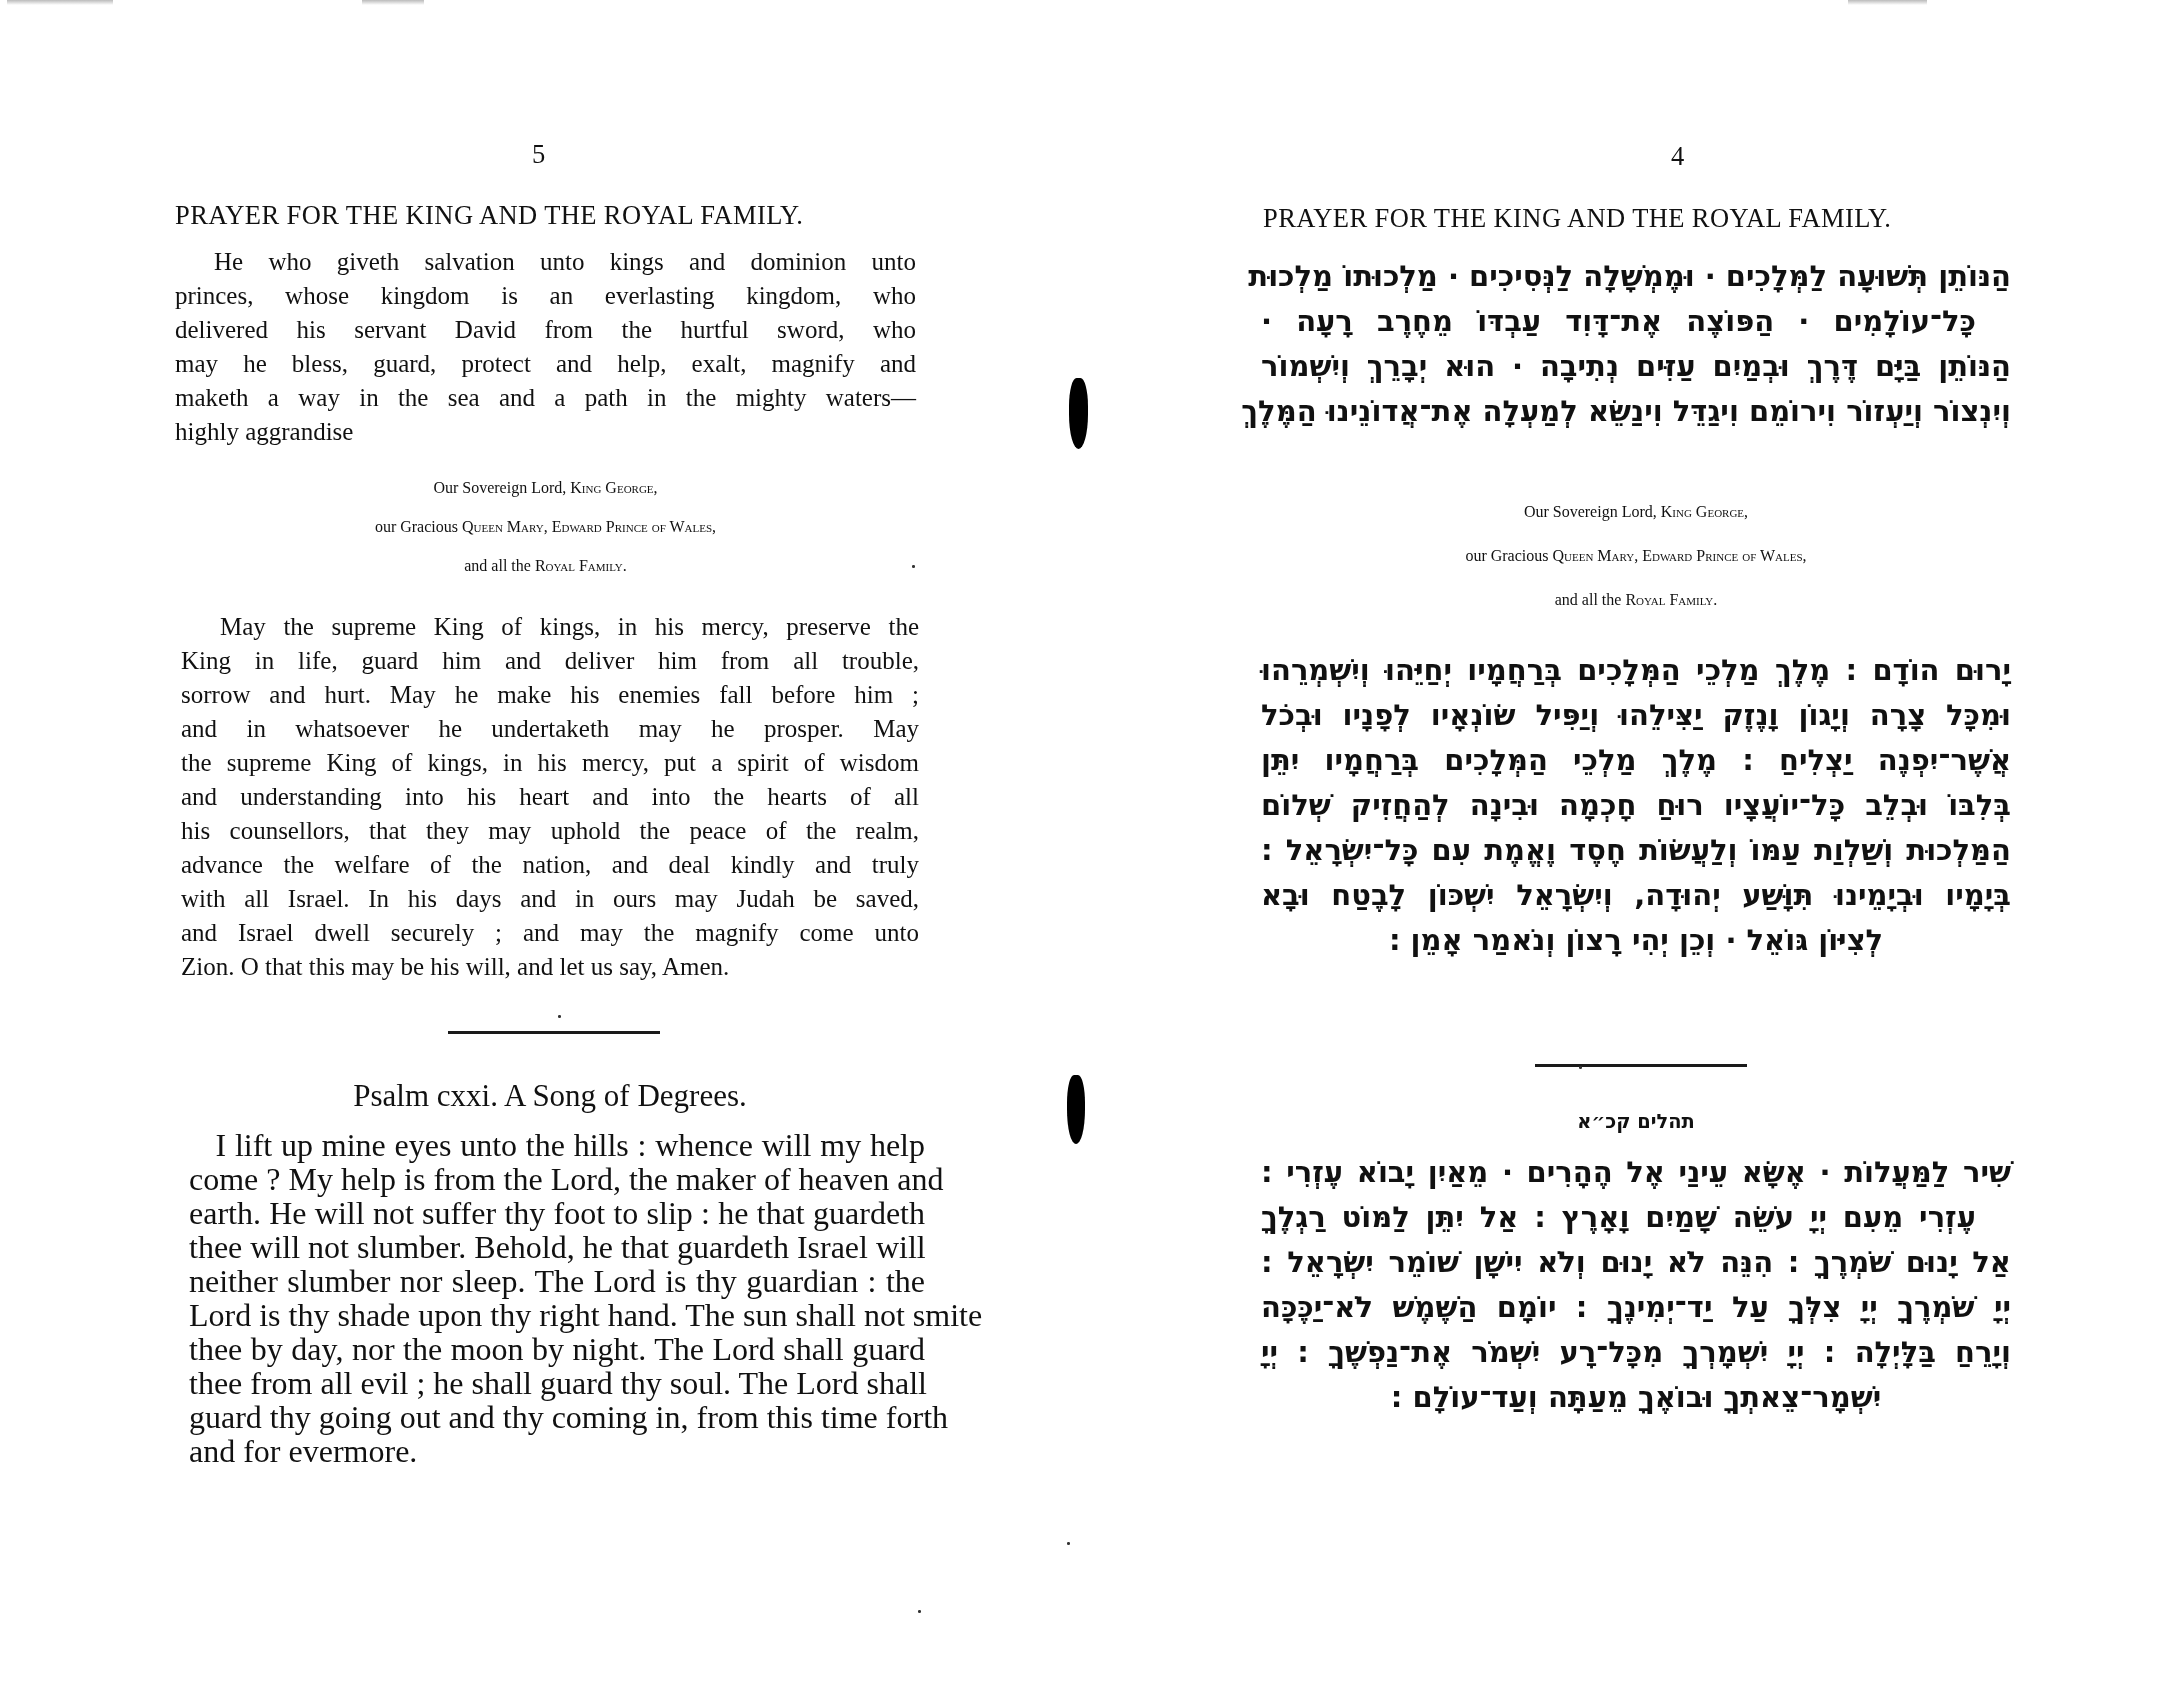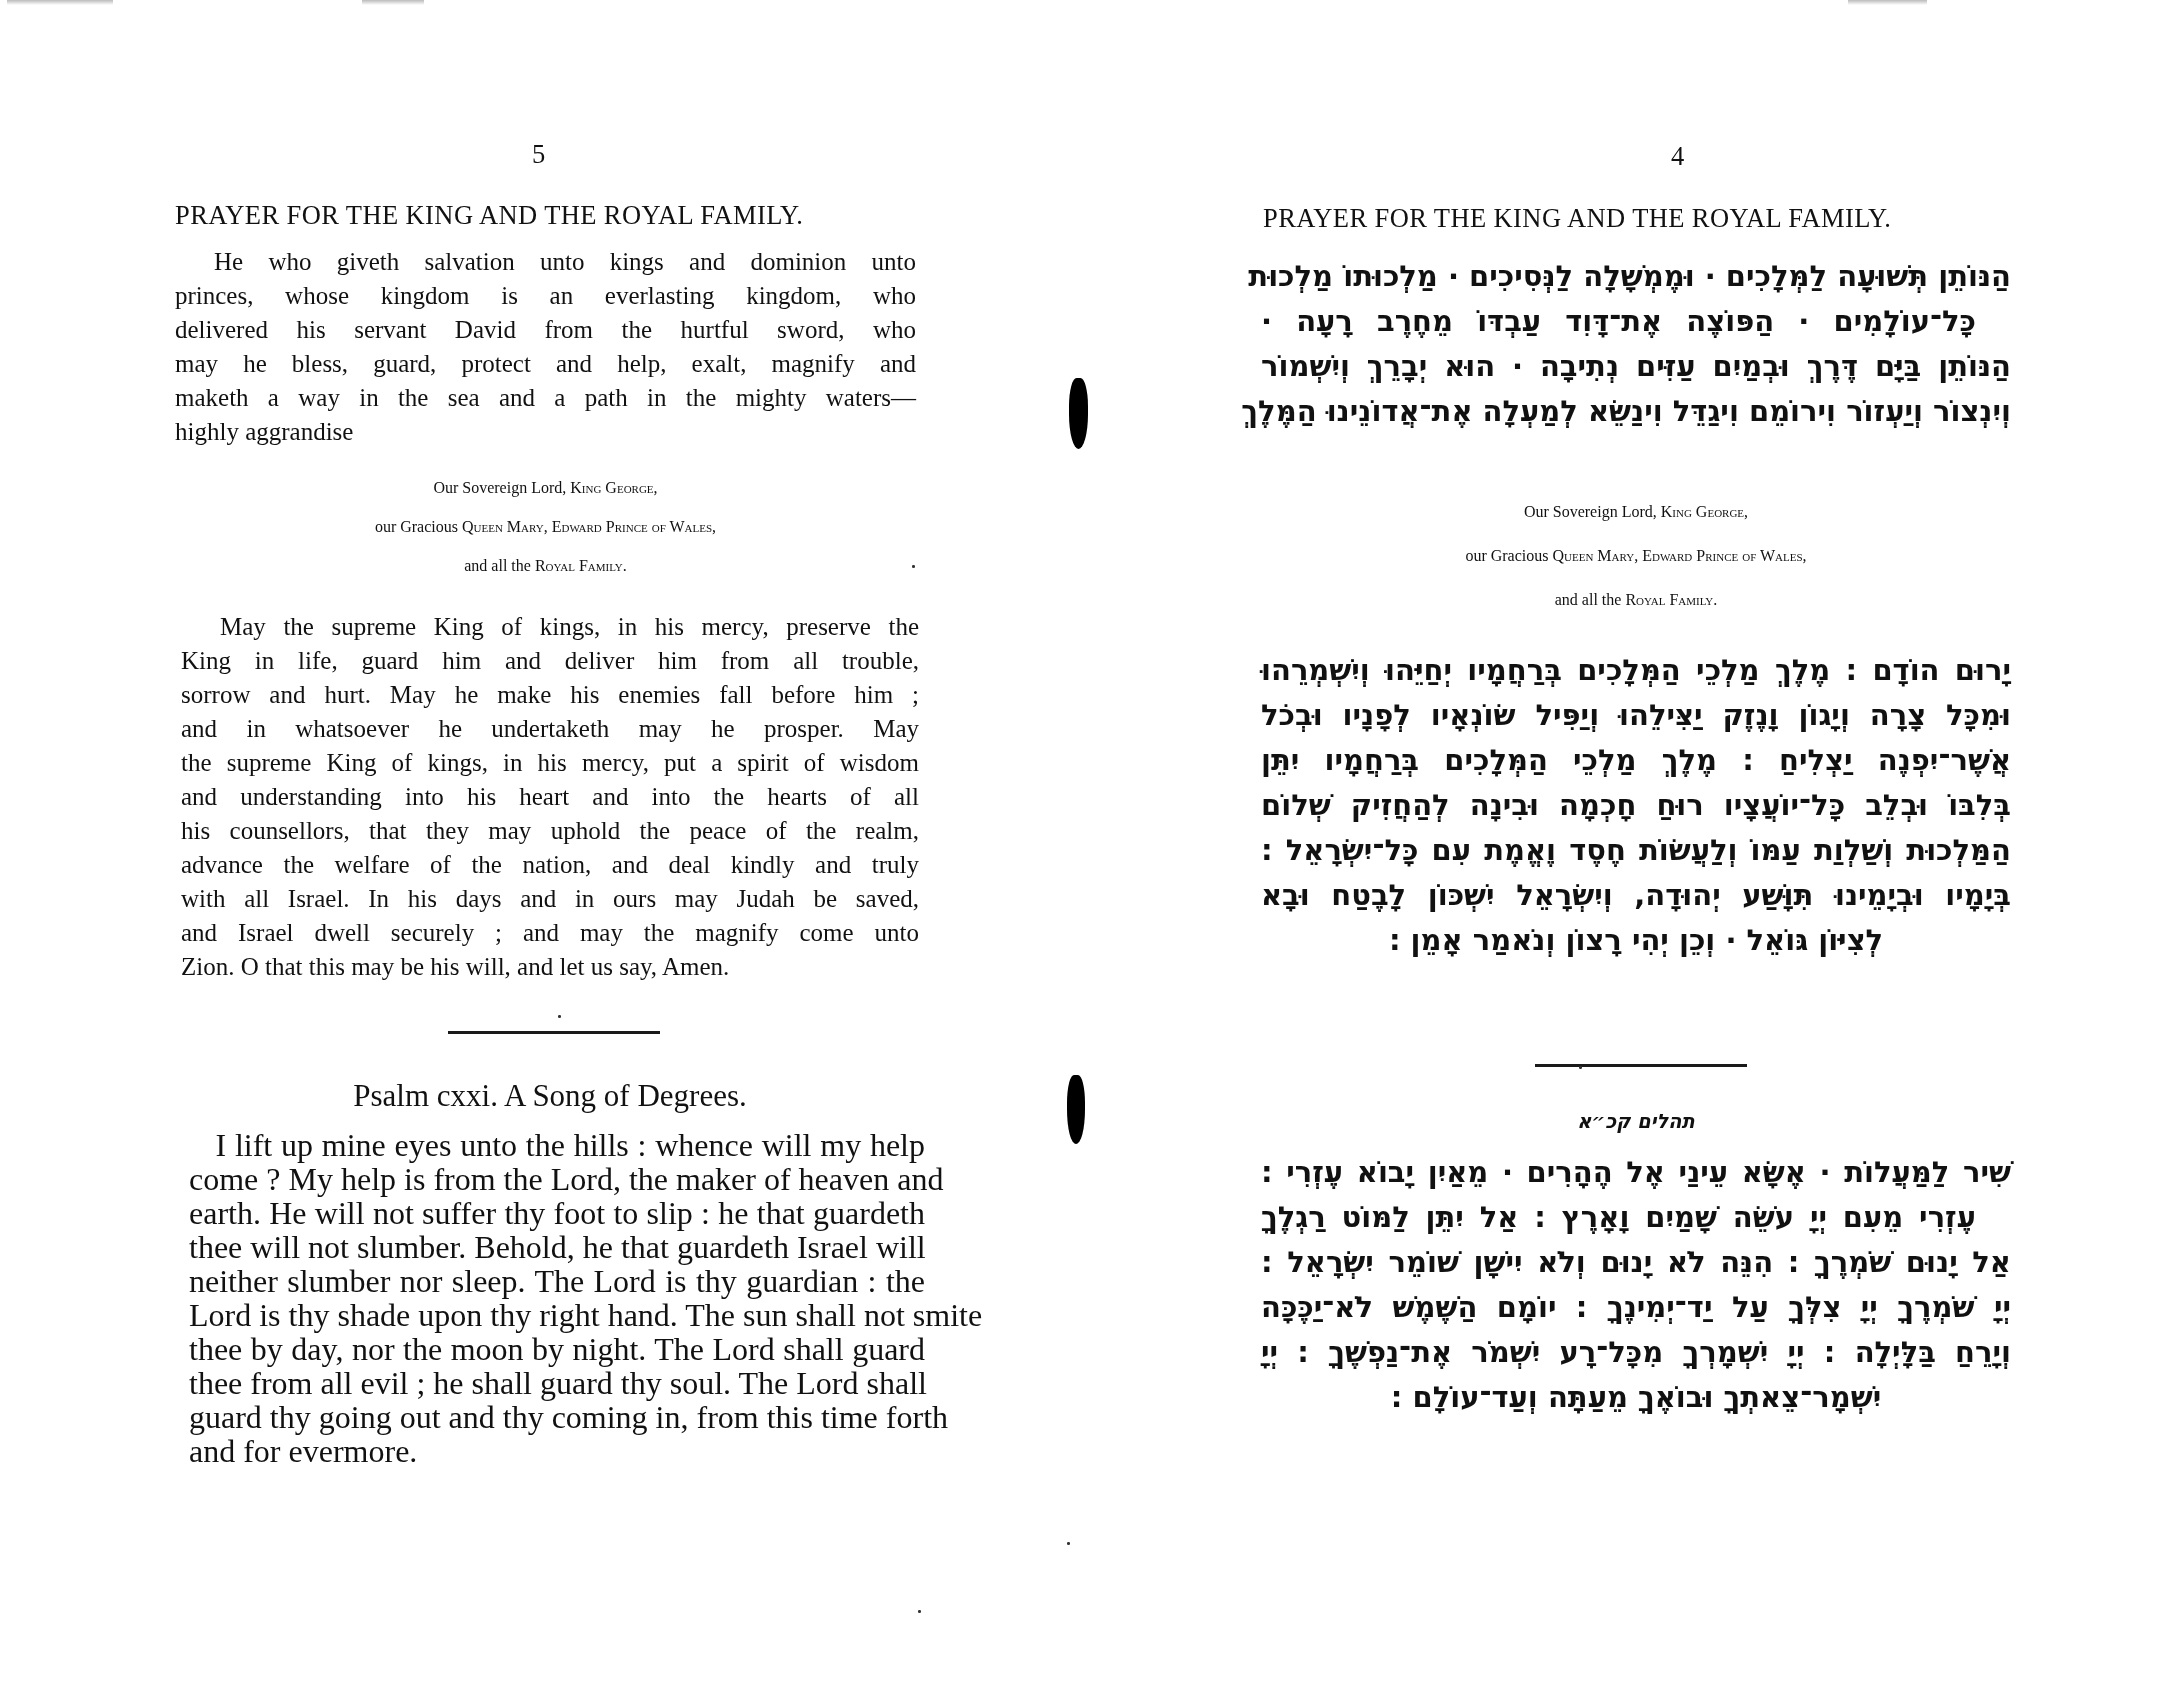--- a/index.html
+++ b/index.html
@@ -116,21 +116,21 @@
     <span class="line">וּמִכָּל צָרָה וְיָגוֹן וָנֶזֶק יַצִּילֵהוּ וְיַפִּיל שׂוֹנְאָיו לְפָנָיו וּבְכֹל</span>
     <span class="line">אֲשֶׁר־יִפְנֶה יַצְלִיחַ : מֶלֶךְ מַלְכֵי הַמְּלָכִים בְּרַחֲמָיו יִתֵּן</span>
     <span class="line">בְּלִבּוֹ וּבְלֵב כָּל־יוֹעֲצָיו רוּחַ חָכְמָה וּבִינָה לְהַחֲזִיק שְׁלוֹם</span>
     <span class="line">הַמַּלְכוּת וְשַׁלְוַת עַמּוֹ וְלַעֲשׂוֹת חֶסֶד וֶאֱמֶת עִם כָּל־יִשְׂרָאֵל :</span>
     <span class="line">בְּיָמָיו וּבְיָמֵינוּ תִּוָּשַׁע יְהוּדָה, וְיִשְׂרָאֵל יִשְׁכּוֹן לָבֶטַח וּבָא</span>
     <span class="line center">לְצִיּוֹן גּוֹאֵל · וְכֵן יְהִי רָצוֹן וְנֹאמַר אָמֵן :</span>
   </div>
 
   <div class="rule" style="left:450px;top:1064px;width:212px;"></div>
 
-  <div class="hebrew-heading" style="left:176px;top:1110px;width:750px;font-style:italic;">תהלים קכ״א</div>
+  <div class="hebrew-heading" style="left:176px;top:1110px;width:750px;">תהלים קכ״א</div>
 
   <div class="hebrew" style="left:176px;top:1150px;width:750px;">
     <span class="line">שִׁיר לַמַּעֲלוֹת · אֶשָּׂא עֵינַי אֶל הֶהָרִים · מֵאַיִן יָבוֹא עֶזְרִי :</span>
     <span class="line" style="padding-right:35px;">עֶזְרִי מֵעִם יְיָ עֹשֵׂה שָׁמַיִם וָאָרֶץ : אַל יִתֵּן לַמּוֹט רַגְלֶךָ</span>
     <span class="line">אַל יָנוּם שֹׁמְרֶךָ : הִנֵּה לֹא יָנוּם וְלֹא יִישָׁן שׁוֹמֵר יִשְׂרָאֵל :</span>
     <span class="line">יְיָ שֹׁמְרֶךָ יְיָ צִלְּךָ עַל יַד־יְמִינֶךָ : יוֹמָם הַשֶּׁמֶשׁ לֹא־יַכֶּכָּה</span>
     <span class="line">וְיָרֵחַ בַּלָּיְלָה : יְיָ יִשְׁמָרְךָ מִכָּל־רָע יִשְׁמֹר אֶת־נַפְשֶׁךָ : יְיָ</span>
     <span class="line center">יִשְׁמָר־צֵאתְךָ וּבוֹאֶךָ מֵעַתָּה וְעַד־עוֹלָם :</span>
   </div>
 

